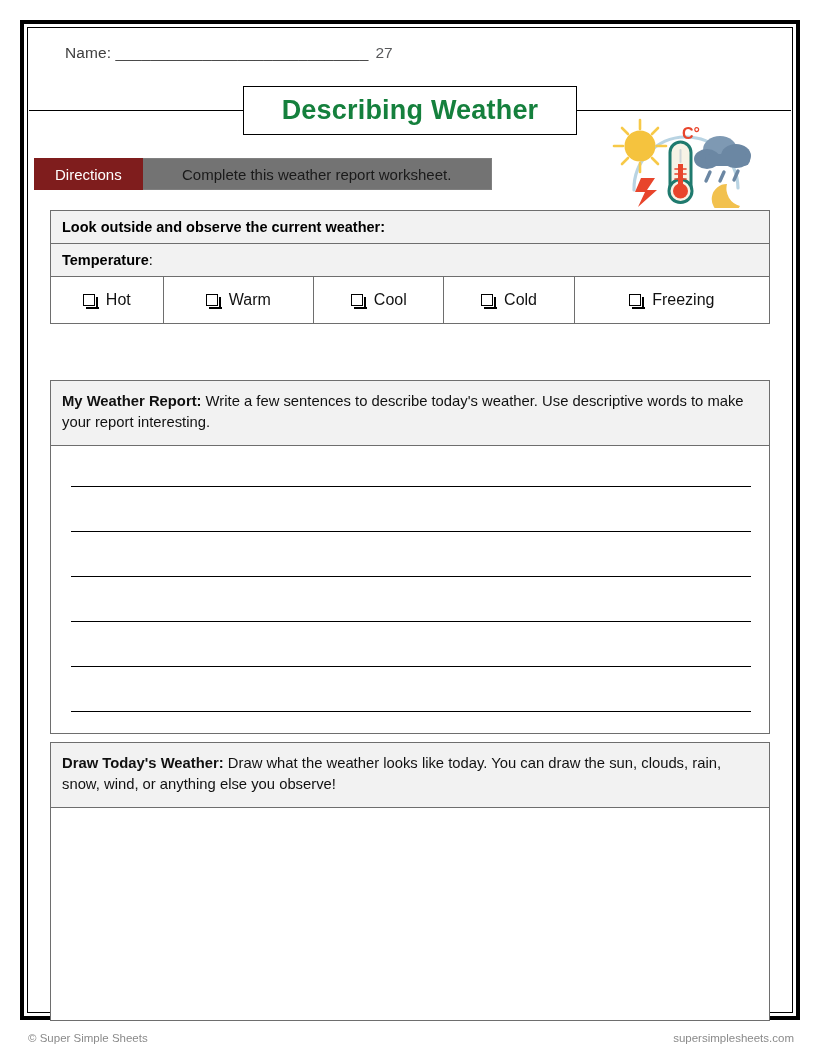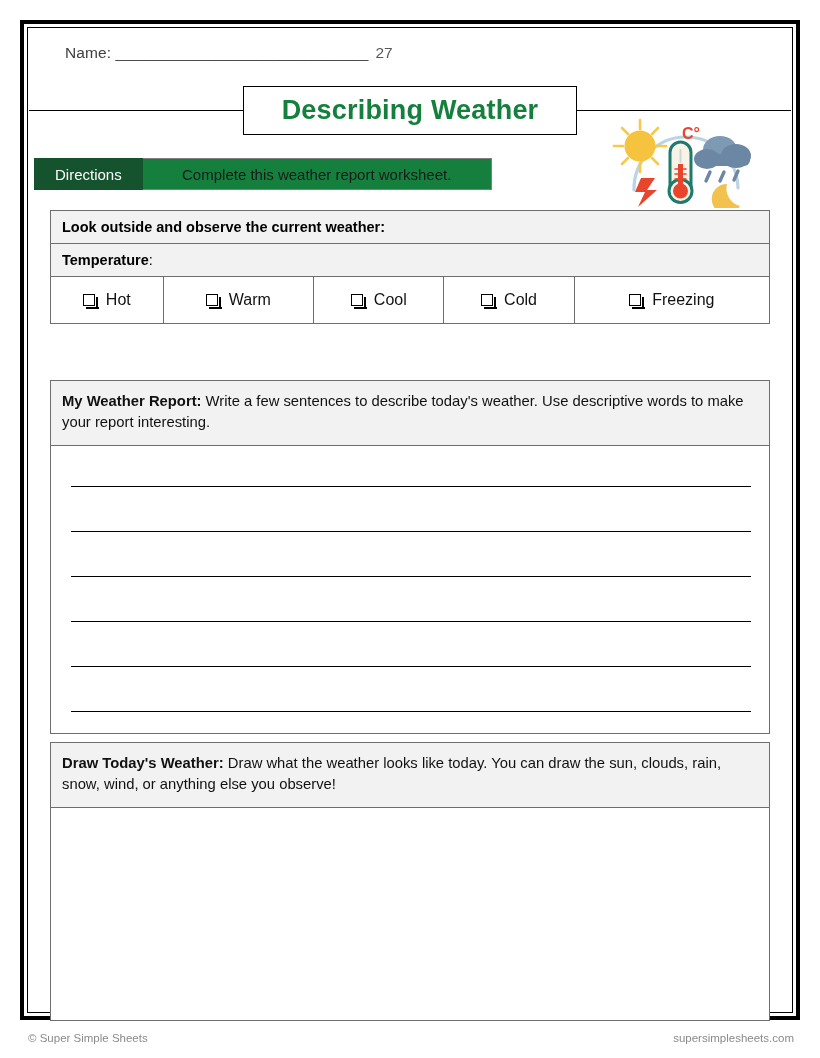--- a/index.html
+++ b/index.html
@@ -121,32 +121,32 @@
 
   
   .directions-bar {
     position: absolute;
     left: 34px; top: 158px;
     height: 32px;
     display: flex;
     z-index: 3;
   }
   .directions-tag {
-    background: #14532d;
+    background: #7f1d1d;
     color: #fff;
     font-size: 15px;
     display: flex;
     align-items: center;
     justify-content: center;
     padding: 0 21px;
     height: 32px;
     white-space: nowrap;
   }
   .directions-text {
-    background: #15803d;
+    background: #737373;
     border: 1px solid #808080;
     border-left: none;
     color: #1a1a1a;
     font-size: 15px;
     display: flex;
     align-items: center;
     justify-content: center;
     padding: 0 24px;
     height: 32px;
     white-space: nowrap;

